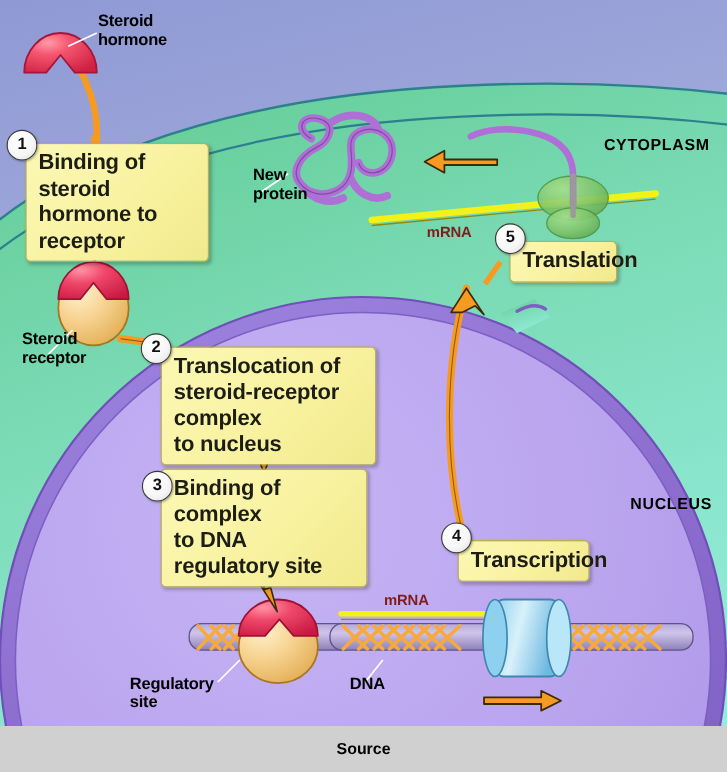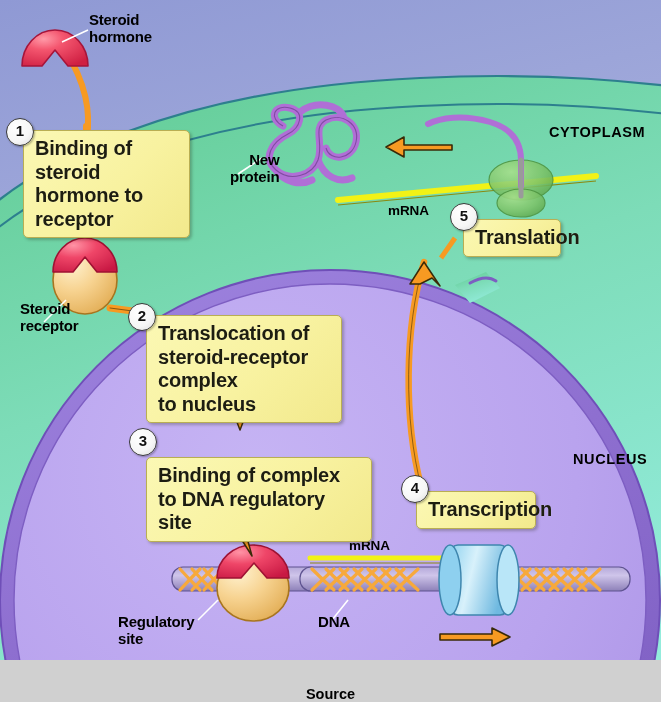--- a/index.html
+++ b/index.html
@@ -75,36 +75,36 @@
   .lbl-compartment {
     position: absolute;
     color: #000;
     font-weight: bold;
     font-size: 14.5px;
     letter-spacing: 0.6px;
     text-align: right;
   }
   .lbl-small {
     position: absolute;
-    color: #000000;
+    color: #7f1d1d;
     font-weight: bold;
     font-size: 13.5px;
     letter-spacing: -0.1px;
   }
 
   
   #caption {
     position: absolute;
     left: 0;
     top: 660px;
     width: 661px;
     height: 42px;
     background: #d0d0d0;
     display: flex;
-    align-items: flex-end;
+    align-items: center;
     justify-content: center;
     font-size: 14.5px;
     color: #000;
   }
   #caption .src-word { font-weight: bold; }
 </style>
 </head>
 <body>
 
 <div id="figure">
@@ -334,34 +334,34 @@
         <line x1="110" y1="308" x2="140" y2="312" stroke="#f79a22" stroke-width="7" stroke-linecap="round"></line>
         <line x1="110" y1="308" x2="140" y2="312" stroke="#3a2a08" stroke-width="1" stroke-linecap="round" opacity="0.6"></line>
       </g>
     </svg>
 
     <div class="lbl-compartment" style="left:549px; top:124px;">CYTOPLASM</div>
     <div class="lbl-compartment" style="left:573px; top:451px;">NUCLEUS</div>
 
     <div class="lbl" style="left:89px; top:11px;">Steroid<br>hormone</div>
     <div class="lbl" style="left:20px; top:300px;">Steroid<br>receptor</div>
-    <div class="lbl" style="left:230px; top:151px;text-align:right;">New<br>protein</div>
+    <div class="lbl" style="left:230px; top:151px;">New<br>protein</div>
     <div class="lbl-small" style="left:388px; top:203px;">mRNA</div>
     <div class="lbl-small" style="left:349px; top:538px;">mRNA</div>
     <div class="lbl" style="left:118px; top:613px;">Regulatory<br>site</div>
     <div class="lbl" style="left:318px; top:613px;">DNA</div>
 
     <div class="step-num" style="left:6px; top:118px;">1</div>
     <div class="step-box" style="left:23px; top:130px; width:167px;">Binding of steroid<br>hormone to receptor</div>
 
     <div class="step-num" style="left:128px; top:303px;">2</div>
     <div class="step-box" style="left:146px; top:315px; width:196px;">Translocation of<br>steroid-receptor complex<br>to nucleus</div>
 
     <div class="step-num" style="left:129px; top:428px;">3</div>
-    <div class="step-box" style="left:146px; top:457px; width:226px;">Binding of complex<br>to DNA regulatory site</div>
+    <div class="step-box" style="left:146px; top:426px; width:188px;">Binding of complex<br>to DNA regulatory site</div>
 
     <div class="step-num" style="left:401px; top:475px;">4</div>
     <div class="step-box" style="left:416px; top:491px; width:120px;">Transcription</div>
 
     <div class="step-num" style="left:450px; top:203px;">5</div>
     <div class="step-box" style="left:463px; top:219px; width:98px;">Translation</div>
 
   </div>
 
   <div id="caption">

